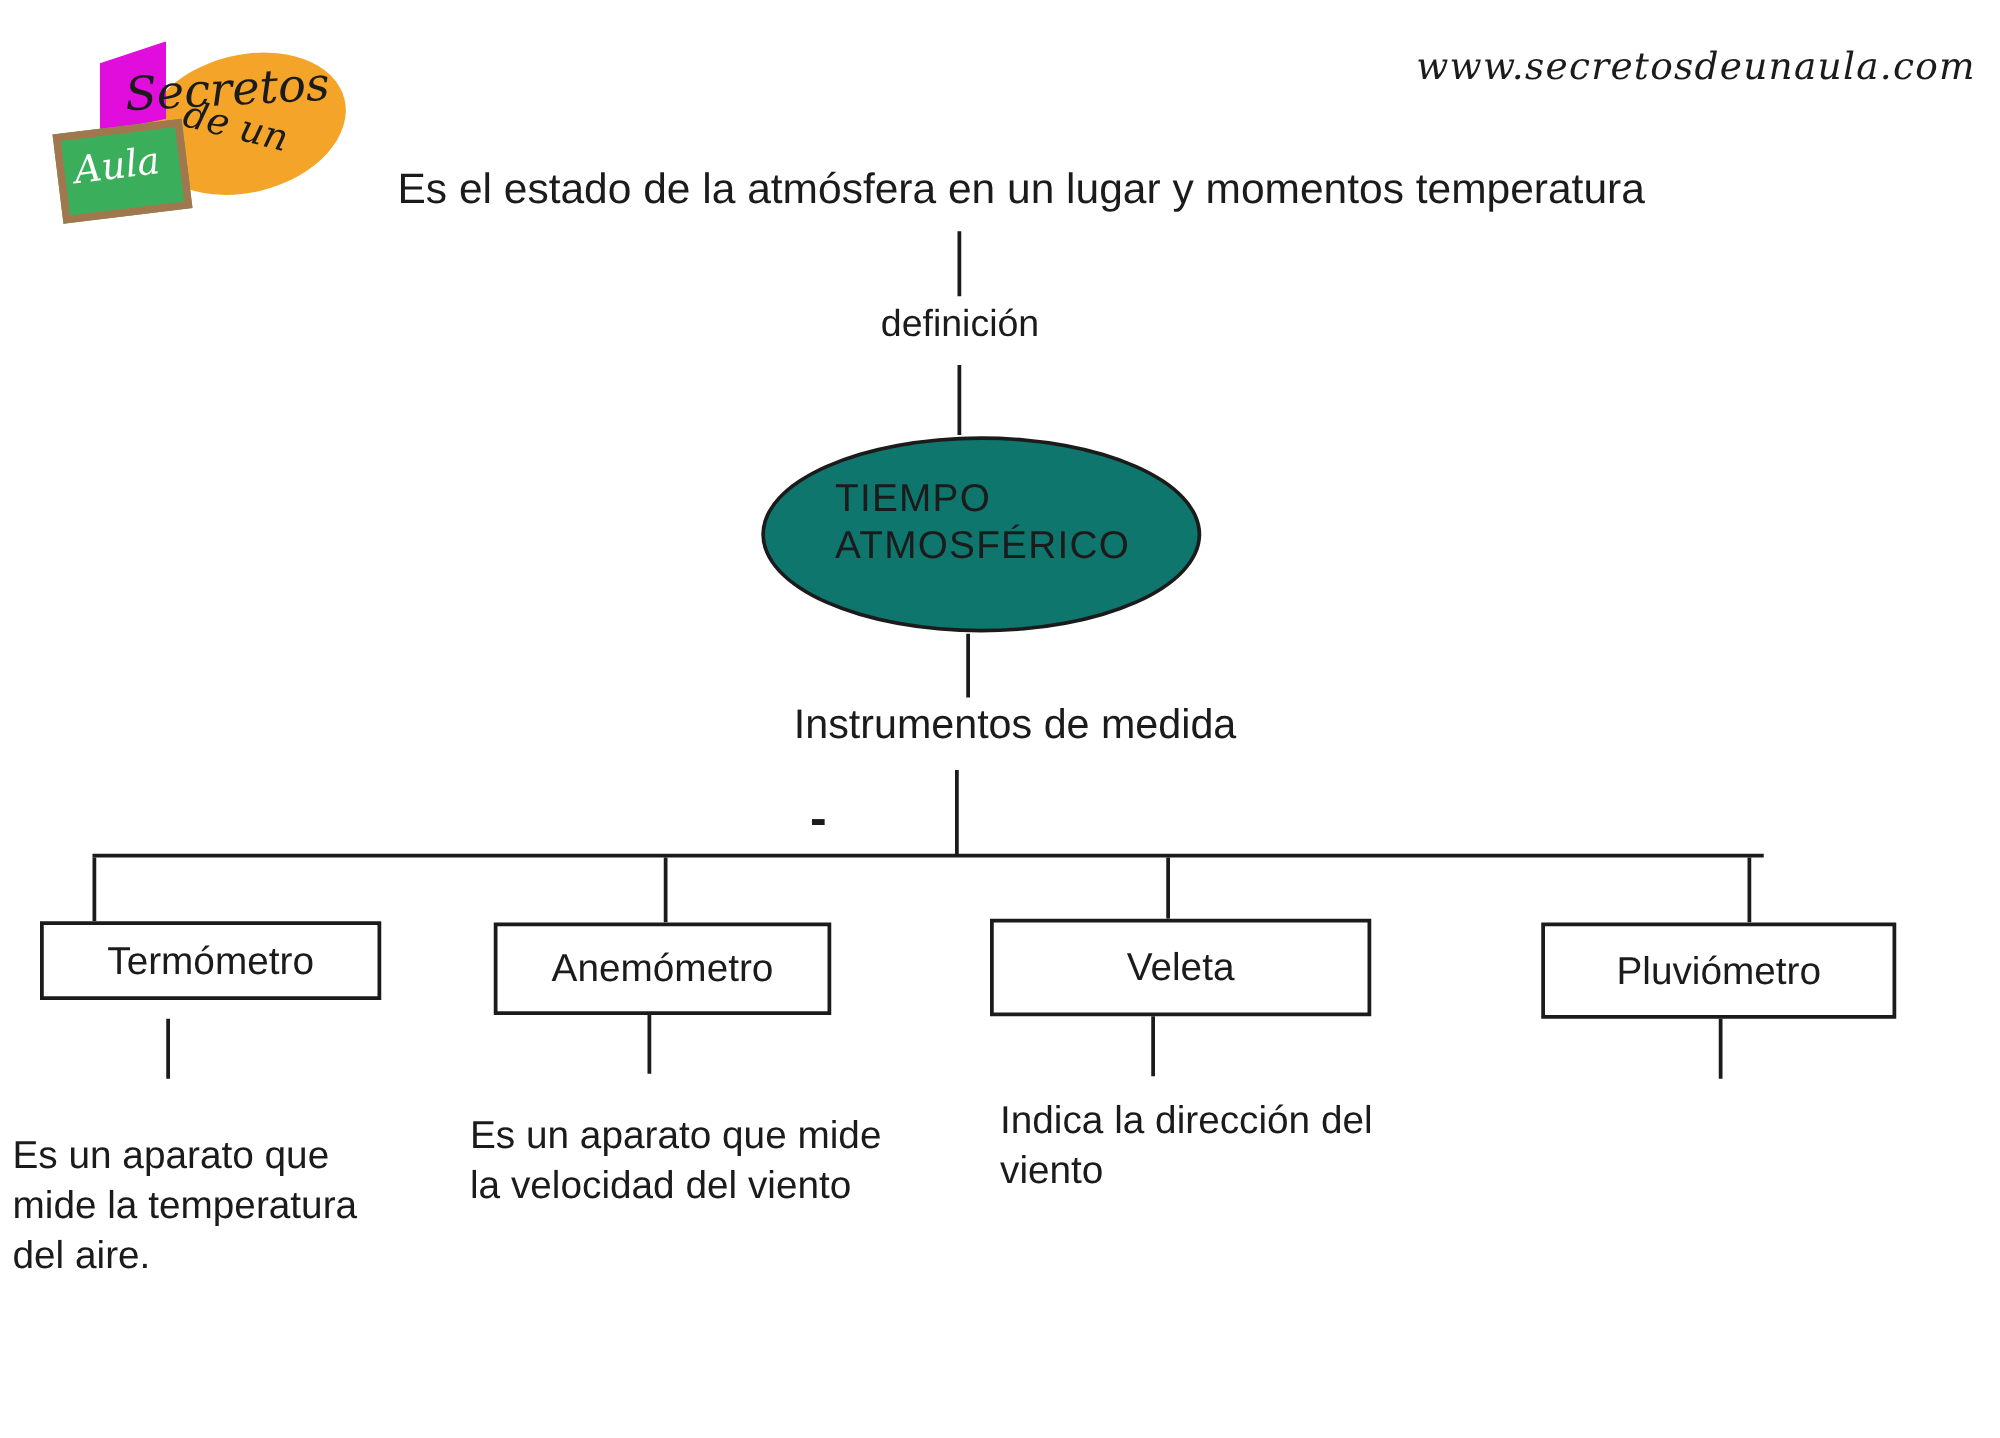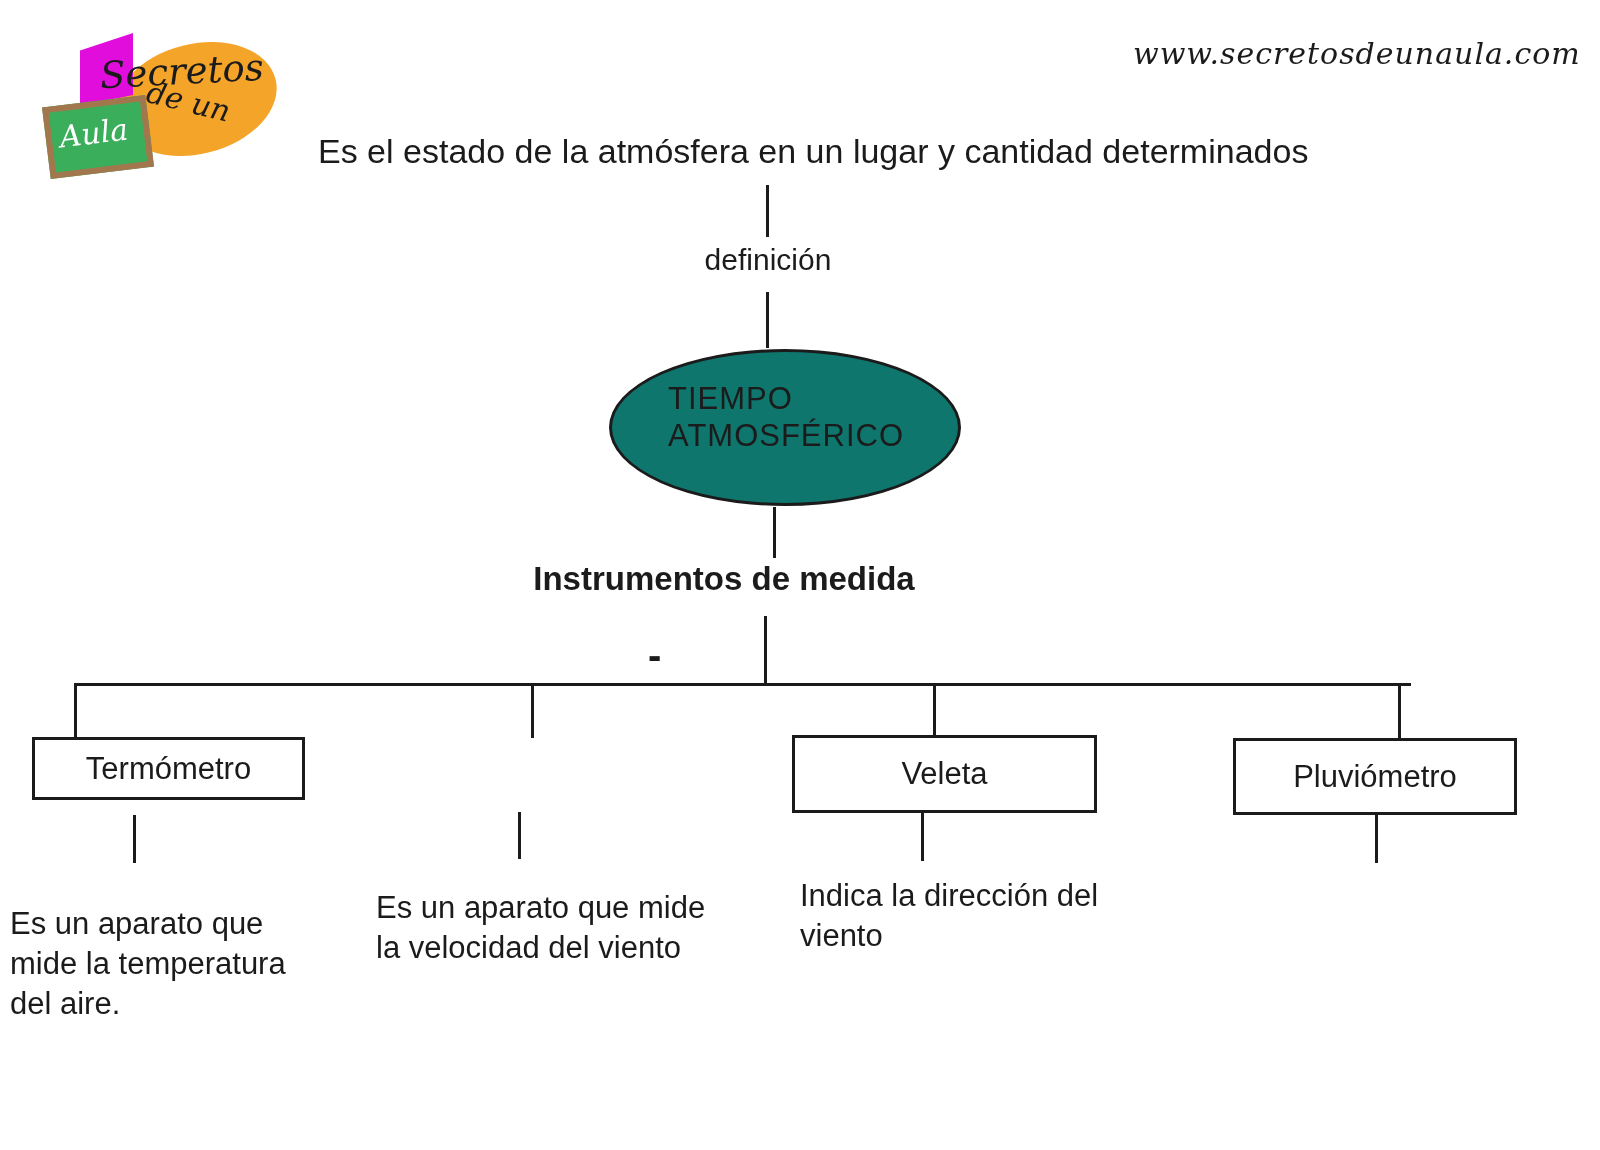--- a/index.html
+++ b/index.html
@@ -20,21 +20,21 @@
   .logo-secretos{position:absolute;left:100px;top:50px;z-index:4;
     font-family:"DejaVu Serif",serif;font-style:italic;font-size:37px;transform:rotate(-3deg);}
   .logo-deun{position:absolute;left:146px;top:84px;z-index:4;
     font-family:"DejaVu Serif",serif;font-style:italic;font-size:30px;transform:rotate(14deg);}
   
   .site-url{position:absolute;left:1133px;top:36px;font-family:"DejaVu Serif",serif;
     font-style:italic;font-size:30px;letter-spacing:1px;}
   
   .main-title{position:absolute;left:318px;top:132px;font-size:34px;white-space:nowrap;}
   .def-label{position:absolute;left:768px;top:243px;transform:translateX(-50%);font-size:30px;}
-  .instr-label{position:absolute;left:724px;top:560px;transform:translateX(-50%);font-size:33px;white-space:nowrap;font-weight:bold;}
+  .instr-label{position:absolute;left:812px;top:560px;transform:translateX(-50%);font-size:33px;white-space:nowrap;}
   .stray-dash{position:absolute;left:648px;top:633px;font-size:40px;font-weight:bold;}
   
   .vline{position:absolute;width:3px;background:#1b1b1b;}
   .hline{position:absolute;left:74px;top:683px;width:1337px;height:3px;background:#1b1b1b;}
   .v1{left:766px;top:185px;height:52px;}
   .v2{left:766px;top:292px;height:56px;}
   .v3{left:773px;top:507px;height:51px;}
   .v4{left:764px;top:616px;height:68px;}
   .drop1{left:74px;top:686px;height:51px;}
   .drop2{left:531px;top:686px;height:52px;}
@@ -72,21 +72,21 @@
     <div class="logo-magenta"></div>
     <div class="logo-board">
       <span class="logo-aula">Aula</span>
     </div>
     <span class="logo-secretos">Secretos</span>
     <span class="logo-deun">de un</span>
   </div>
 
   <div class="site-url">www.secretosdeunaula.com</div>
 
-  <div class="main-title">Es el estado de la atmósfera en un lugar y cantidad determinados</div>
+  <div class="main-title">Es el estado de la atmósfera en un lugar y momentos temperatura</div>
 
   <div class="vline v1"></div>
   <div class="def-label">definición</div>
   <div class="vline v2"></div>
 
   <div class="root-ellipse">
     <div class="root-text">
       <div>TIEMPO</div>
       <div>ATMOSFÉRICO</div>
     </div>
@@ -97,20 +97,21 @@
   <div class="vline v4"></div>
   <div class="stray-dash">-</div>
 
   <div class="hline"></div>
   <div class="vline drop1"></div>
   <div class="vline drop2"></div>
   <div class="vline drop3"></div>
   <div class="vline drop4"></div>
 
   <div class="node b1">Termómetro</div>
+  <div class="node b2">Anemómetro</div>
   <div class="node b3">Veleta</div>
   <div class="node b4">Pluviómetro</div>
 
   <div class="vline out1"></div>
   <div class="vline out2"></div>
   <div class="vline out3"></div>
   <div class="vline out4"></div>
 
   <div class="desc d1">Es un aparato que mide la temperatura del aire.</div>
   <div class="desc d2">Es un aparato que mide la velocidad del viento</div>

